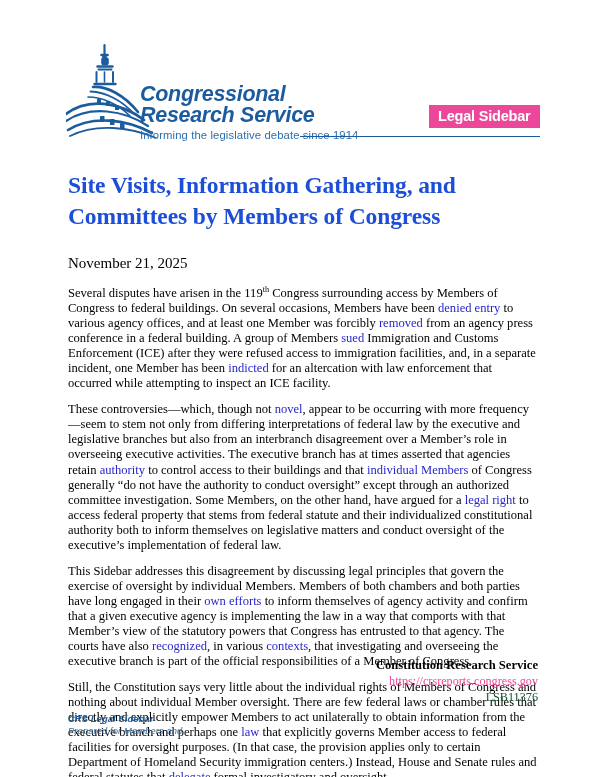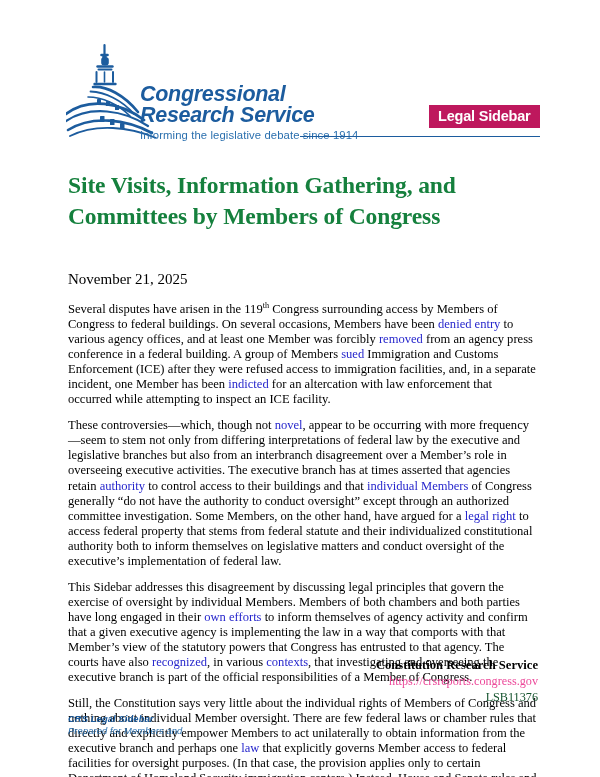--- a/index.html
+++ b/index.html
@@ -78,21 +78,21 @@
     width: 240px;
     height: 1px;
     background: #1c5c9e;
   }
 
   .sidebar-badge {
     position: absolute;
     left: 429px;
     top: 105px;
     padding: 3px 9px 4px 9px;
-    background: #be185d;
+    background: #ec4899;
     color: #ffffff;
     font-family: "Liberation Sans", "DejaVu Sans", sans-serif;
     font-weight: bold;
     font-size: 14.5px;
     line-height: 16px;
     letter-spacing: -0.2px;
     white-space: nowrap;
   }
 
   
@@ -103,29 +103,29 @@
     width: 470px;
   }
 
   .doc-title {
     font-family: "Liberation Serif", "DejaVu Serif", serif;
     font-weight: bold;
     font-size: 23.5px;
     line-height: 31px;
     letter-spacing: -0.1px;
     margin: 0 0 0 0;
-    color: #15803d;
+    color: #1d4ed8;
   }
   .doc-title .t-line { display: block; }
 
   .doc-date {
     font-family: "Liberation Serif", "DejaVu Serif", serif;
     font-size: 15px;
     line-height: 18px;
-    margin-top: 38px;
+    margin-top: 22px;
     margin-bottom: 0;
     color: #000;
   }
 
   .body-copy {
     margin-top: 14px;
   }
   .body-copy p {
     font-size: 12.55px;
     line-height: 15.05px;

